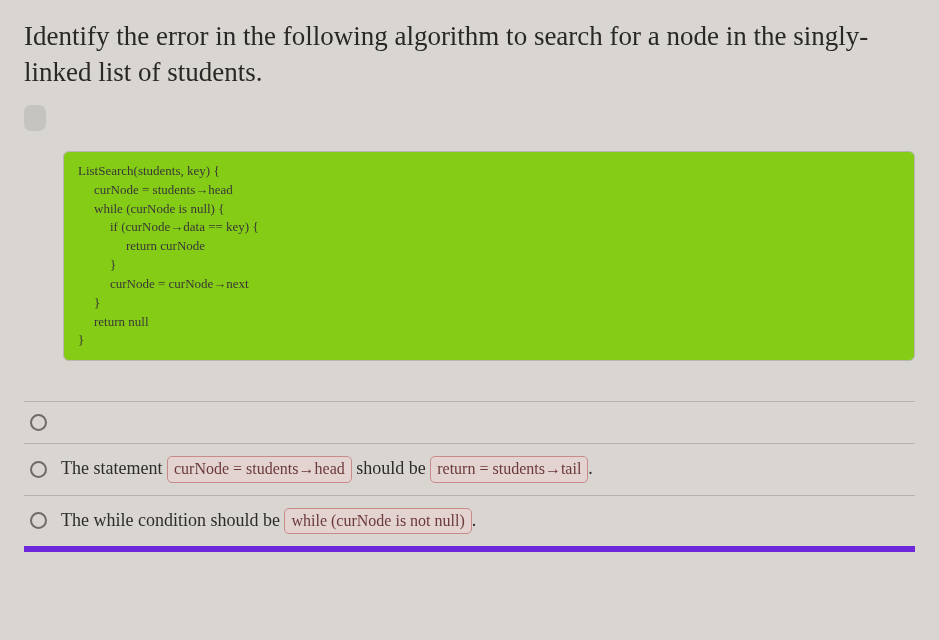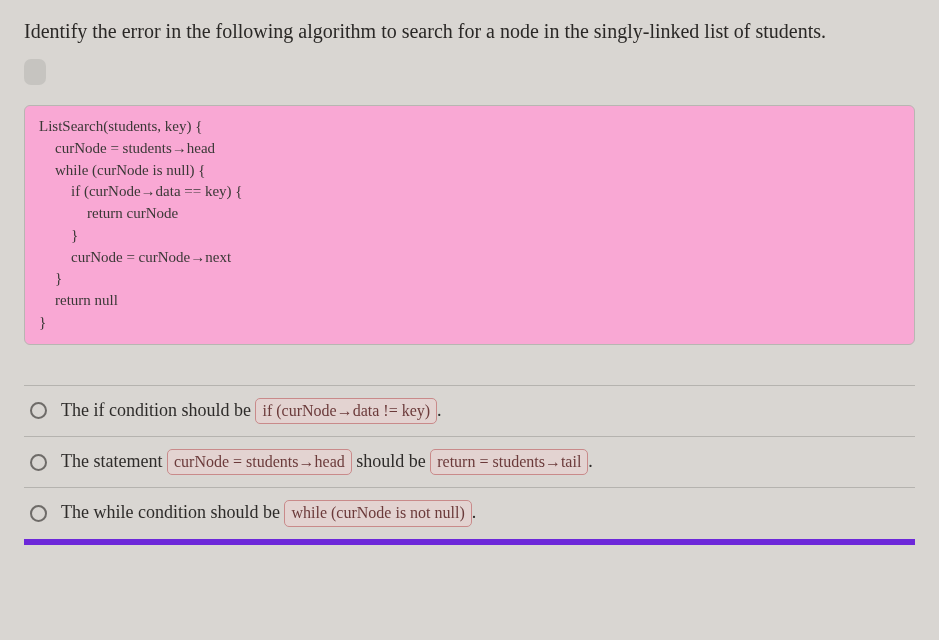--- a/index.html
+++ b/index.html
@@ -6,44 +6,45 @@
   body {
     margin: 0;
     padding: 18px 24px;
     font-family: Georgia, 'Times New Roman', serif;
     background: #d9d6d2;
     color: #2a2826;
     width: 939px;
     height: 640px;
   }
   .question {
-    font-size: 20px;
+    font-size: 27px;
     font-weight: 500;
     line-height: 1.35;
     margin-bottom: 14px;
   }
   .points-pill {
     display: inline-block;
     width: 22px;
     height: 26px;
     border-radius: 7px;
     background: #c6c4c0;
     margin-bottom: 16px;
   }
   .codebox {
     border: 1px solid #b8b6b2;
-    background: #f9a8d4;
+    background: #84cc16;
     border-radius: 6px;
     padding: 10px 14px;
     font-family: Georgia, serif;
-    font-size: 15px;
+    font-size: 13px;
     line-height: 1.45;
     color: #3a3836;
     margin-bottom: 40px;
     white-space: pre;
+    margin-left: 39px;
   }
   .codebox .ind1 { padding-left: 16px; display:block; }
   .codebox .ind2 { padding-left: 32px; display:block; }
   .codebox .ind3 { padding-left: 48px; display:block; }
   .codebox .line { display:block; }
   .options { }
   .option {
     border-top: 1px solid #b5b3af;
     padding: 12px 6px;
     display: flex;
@@ -82,23 +83,20 @@
 <div class="question">Identify the error in the following algorithm to search for a node in the singly-linked list of students.</div>
 
 <div class="points-pill"></div>
 
 <div class="codebox"><span class="line">ListSearch(students, key) {</span><span class="ind1">curNode = students→head</span><span class="ind1">while (curNode is null) {</span><span class="ind2">if (curNode→data == key) {</span><span class="ind3">return curNode</span><span class="ind2">}</span><span class="ind2">curNode = curNode→next</span><span class="ind1">}</span><span class="ind1">return null</span><span class="line">}</span></div>
 
 <div class="options">
 
   <div class="option">
     <span class="radio"></span>
-    <span class="opt-text">
-      <span>The if condition should be </span><span class="codechip">if (curNode→data != key)</span><span>.</span>
-    </span>
   </div>
 
   <div class="option">
     <span class="radio"></span>
     <span class="opt-text">
       <span>The statement </span><span class="codechip">curNode = students→head</span><span> should be </span><span class="codechip">return = students→tail</span><span>.</span>
     </span>
   </div>
 
 

